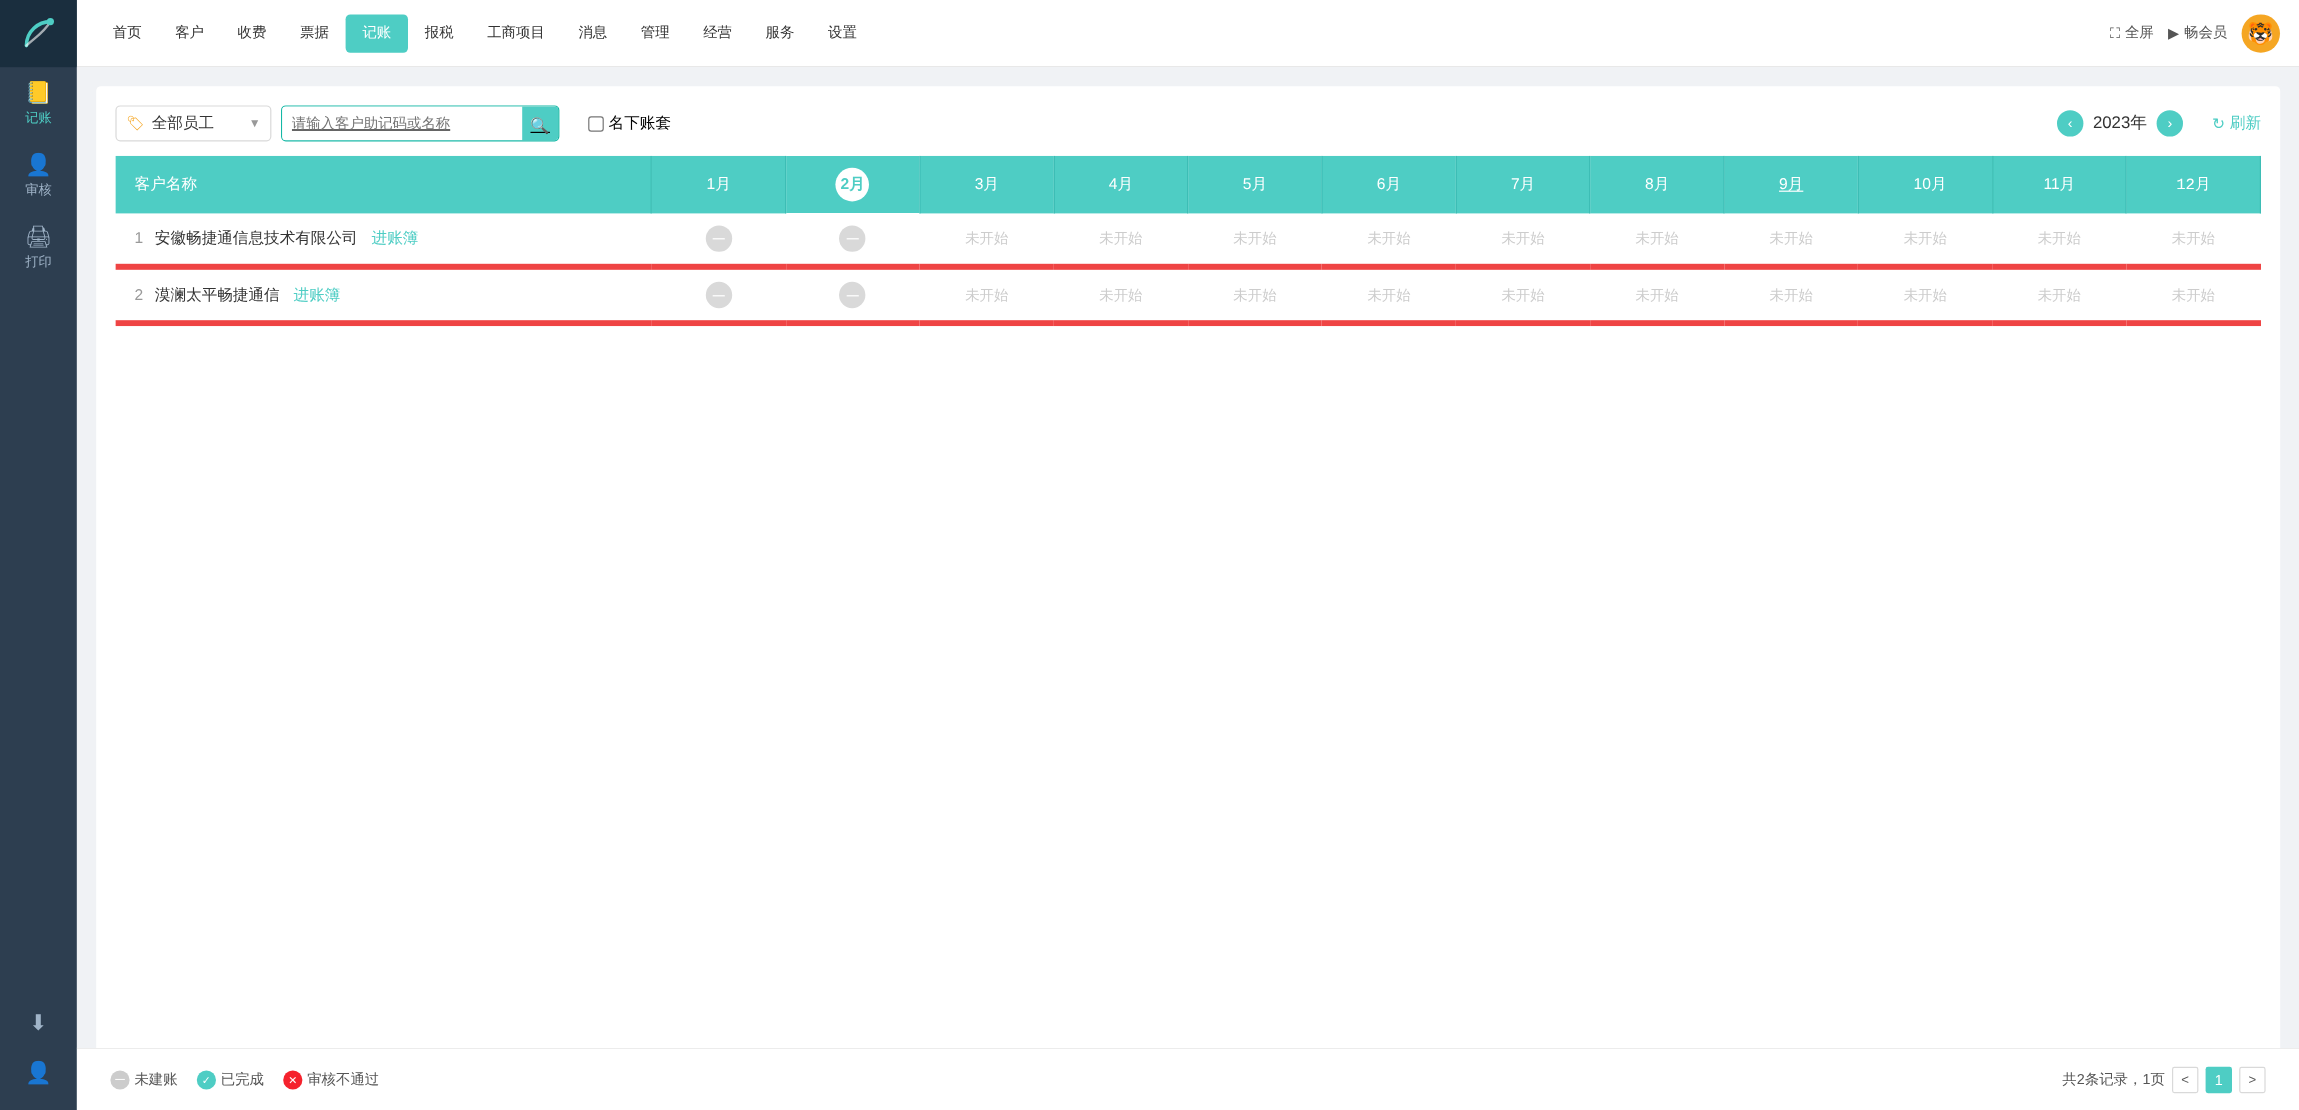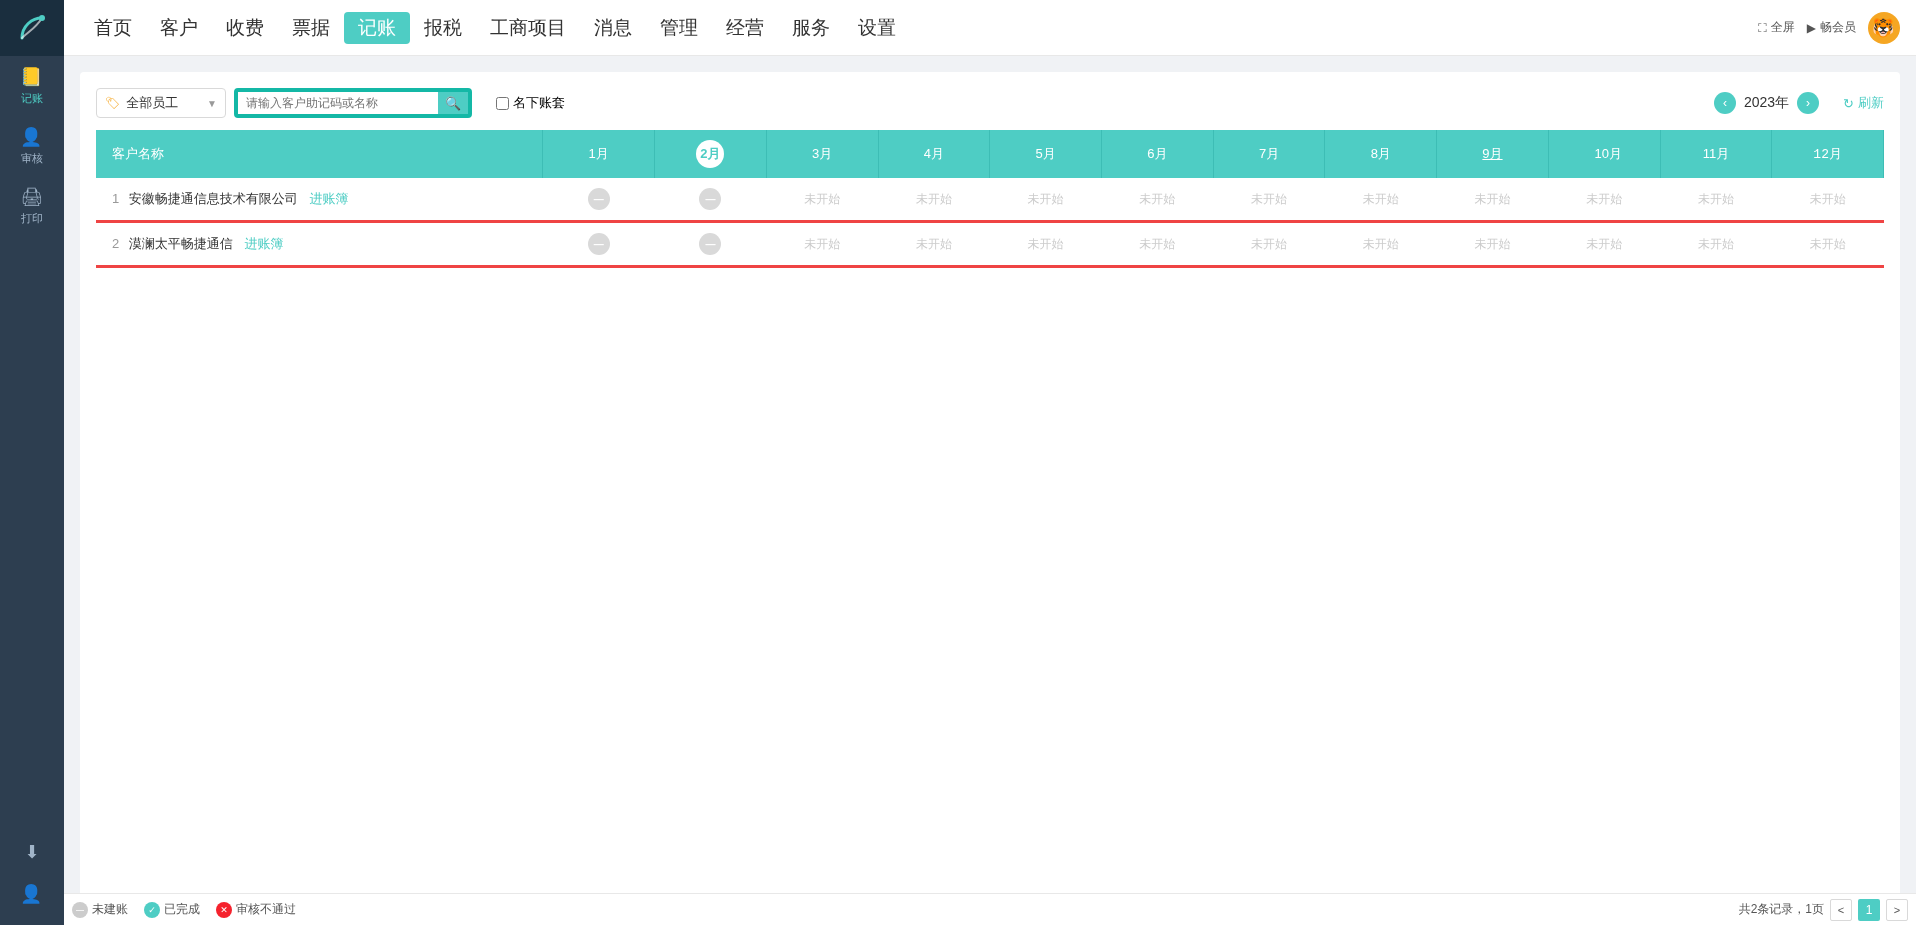--- a/index.html
+++ b/index.html
@@ -60,21 +60,21 @@
       gap: 0;
       flex-shrink: 0;
     }
     .topnav-item {
       padding: 0 14px;
       height: 56px;
       display: flex;
       align-items: center;
       color: #333;
       cursor: pointer;
-      font-size: 19px;
+      font-size: 12px;
       white-space: nowrap;
     }
     .topnav-item.active {
       background: #4ecdc4;
       color: #fff;
       border-radius: 4px;
       height: 32px;
       padding: 0 14px;
     }
     .topnav-right {
@@ -133,26 +133,26 @@
       background: #fff;
       cursor: pointer;
       gap: 6px;
       min-width: 130px;
     }
     .employee-select .label-icon { color: #f5a623; font-size: 12px; }
     .employee-select .text { font-size: 13px; color: #333; }
     .employee-select .arrow { color: #999; font-size: 10px; margin-left: auto; }
     .search-input-wrapper {
       display: flex;
-      align-items: center;
-      border: 4px solid #14b8a6;
+      border: 1px solid #14b8a6;
       border-radius: 4px;
       height: 30px;
       background: #fff;
       overflow: hidden;
+      text-decoration: underline;
     }
     .search-input {
       border: none;
       outline: none;
       padding: 0 8px;
       font-size: 12px;
       width: 200px;
       color: #999;
     }
     .search-btn {
@@ -234,21 +234,21 @@
       height: 28px;
       border-radius: 50%;
       background: #fff;
       color: #4ecdc4;
       font-size: 13px;
       font-weight: bold;
     }
     .data-table td {
       padding: 10px 8px;
       text-align: center;
-      border-bottom: 3px solid #ef4444;
+      border-bottom: 5px solid #ef4444;
       color: #666;
     }
     .data-table td:first-child {
       text-align: left;
       padding-left: 16px;
     }
     .row-num { color: #999; margin-right: 6px; }
     .company-name { color: #333; }
     .enter-link { color: #4ecdc4; cursor: pointer; margin-left: 8px; }
     .status-dot {
@@ -264,26 +264,26 @@
     .status-dot::after {
       content: '—';
       color: #fff;
       font-size: 10px;
       font-weight: bold;
     }
     .not-started { color: #ccc; font-size: 12px; }
 
     
     .status-bar {
-      height: 32px;
+      height: 52px;
       background: #fff;
       border-top: 1px solid #e8e8e8;
       display: flex;
       align-items: center;
-      padding: 0 8px;
+      padding: 0 28px;
       flex-shrink: 0;
       font-size: 12px;
       color: #555;
     }
     .status-legend {
       display: flex;
       align-items: center;
       gap: 16px;
     }
     .legend-item {

